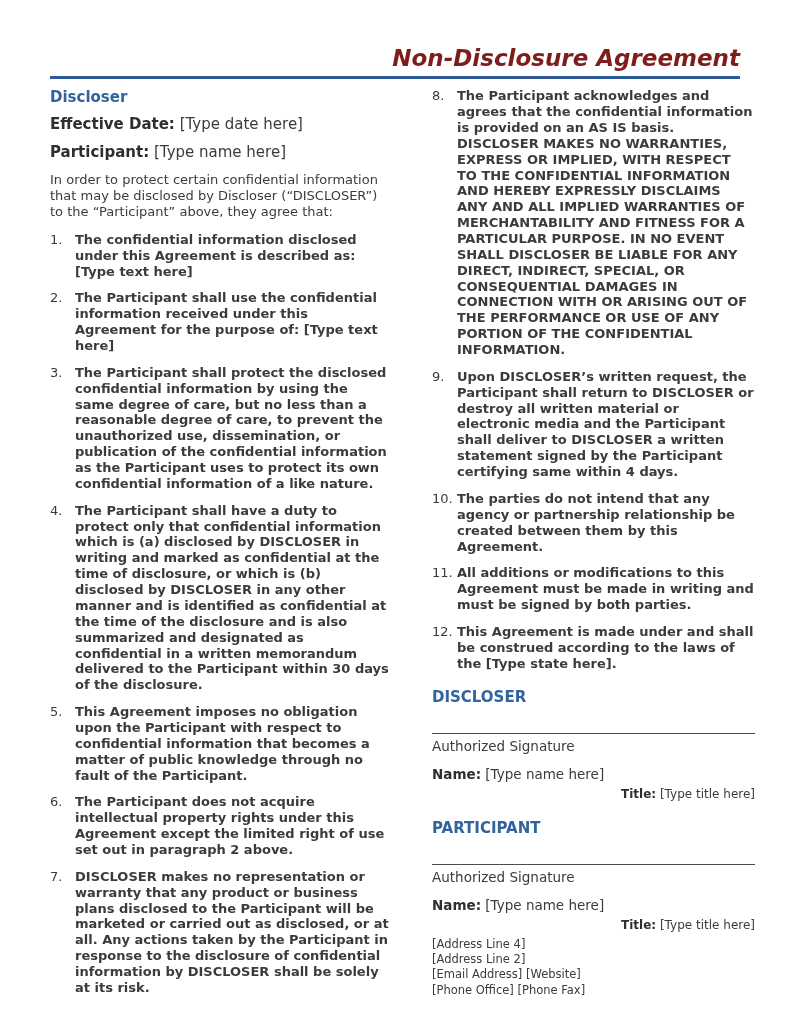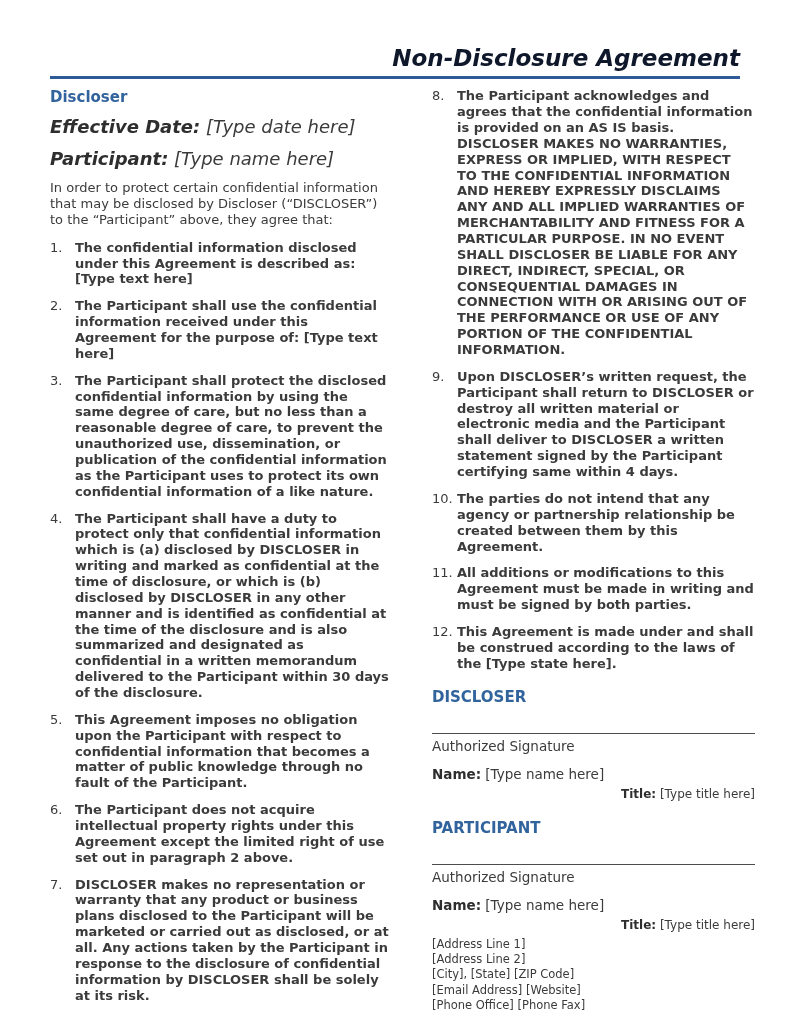--- a/index.html
+++ b/index.html
@@ -12,21 +12,21 @@
     font-family: "DejaVu Sans", "Liberation Sans", sans-serif;
     color: #3b3b3b;
     padding: 46px 50px 20px 50px;
     overflow: hidden;
   }
   .doc-title {
     text-align: right;
     font-size: 23px;
     font-weight: bold;
     font-style: italic;
-    color: #0f172a;
+    color: #7f1d1d;
     letter-spacing: 0px;
     line-height: 1.1;
   }
   .title-rule {
     border: none;
     border-top: 3px solid #2c5b97;
     margin-top: 5px;
   }
   .columns {
     display: flex;
@@ -36,24 +36,23 @@
   .col-left  { width: 340px; flex: 0 0 340px; }
   .col-right { width: 323px; flex: 0 0 323px; }
 
   .section-heading {
     font-size: 15px;
     font-weight: bold;
     color: #31639c;
     margin-bottom: 9px;
   }
   .field-line {
-    font-size: 18px;
+    font-size: 15px;
     margin: 0 0 8px 0;
     line-height: 1.3;
-    font-style: italic;
   }
   .field-label { font-weight: bold; color: #2e2e2e; }
   .intro {
     font-size: 13px;
     line-height: 1.22;
     margin: 10px 0 12px 0;
   }
   .li {
     display: flex;
     margin-bottom: 11px;
@@ -199,23 +198,22 @@
         <div class="sig-label">Authorized Signature</div>
         <div class="name-line">
           <span class="field-label">Name:</span>
           <span>[Type name here]</span>
         </div>
         <div class="title-line">
           <span class="field-label">Title:</span>
           <span>[Type title here]</span>
         </div>
         <div class="addr-block">
-          <div>[Address Line 1]</div>
+          <div>[Address Line 4]</div>
           <div>[Address Line 2]</div>
-          <div>[City], [State] [ZIP Code]</div>
           <div>[Email Address] [Website]</div>
           <div>[Phone Office] [Phone Fax]</div>
         </div>
       </div>
 
     </div>
   </div>
 </div>
 
 </body></html>

